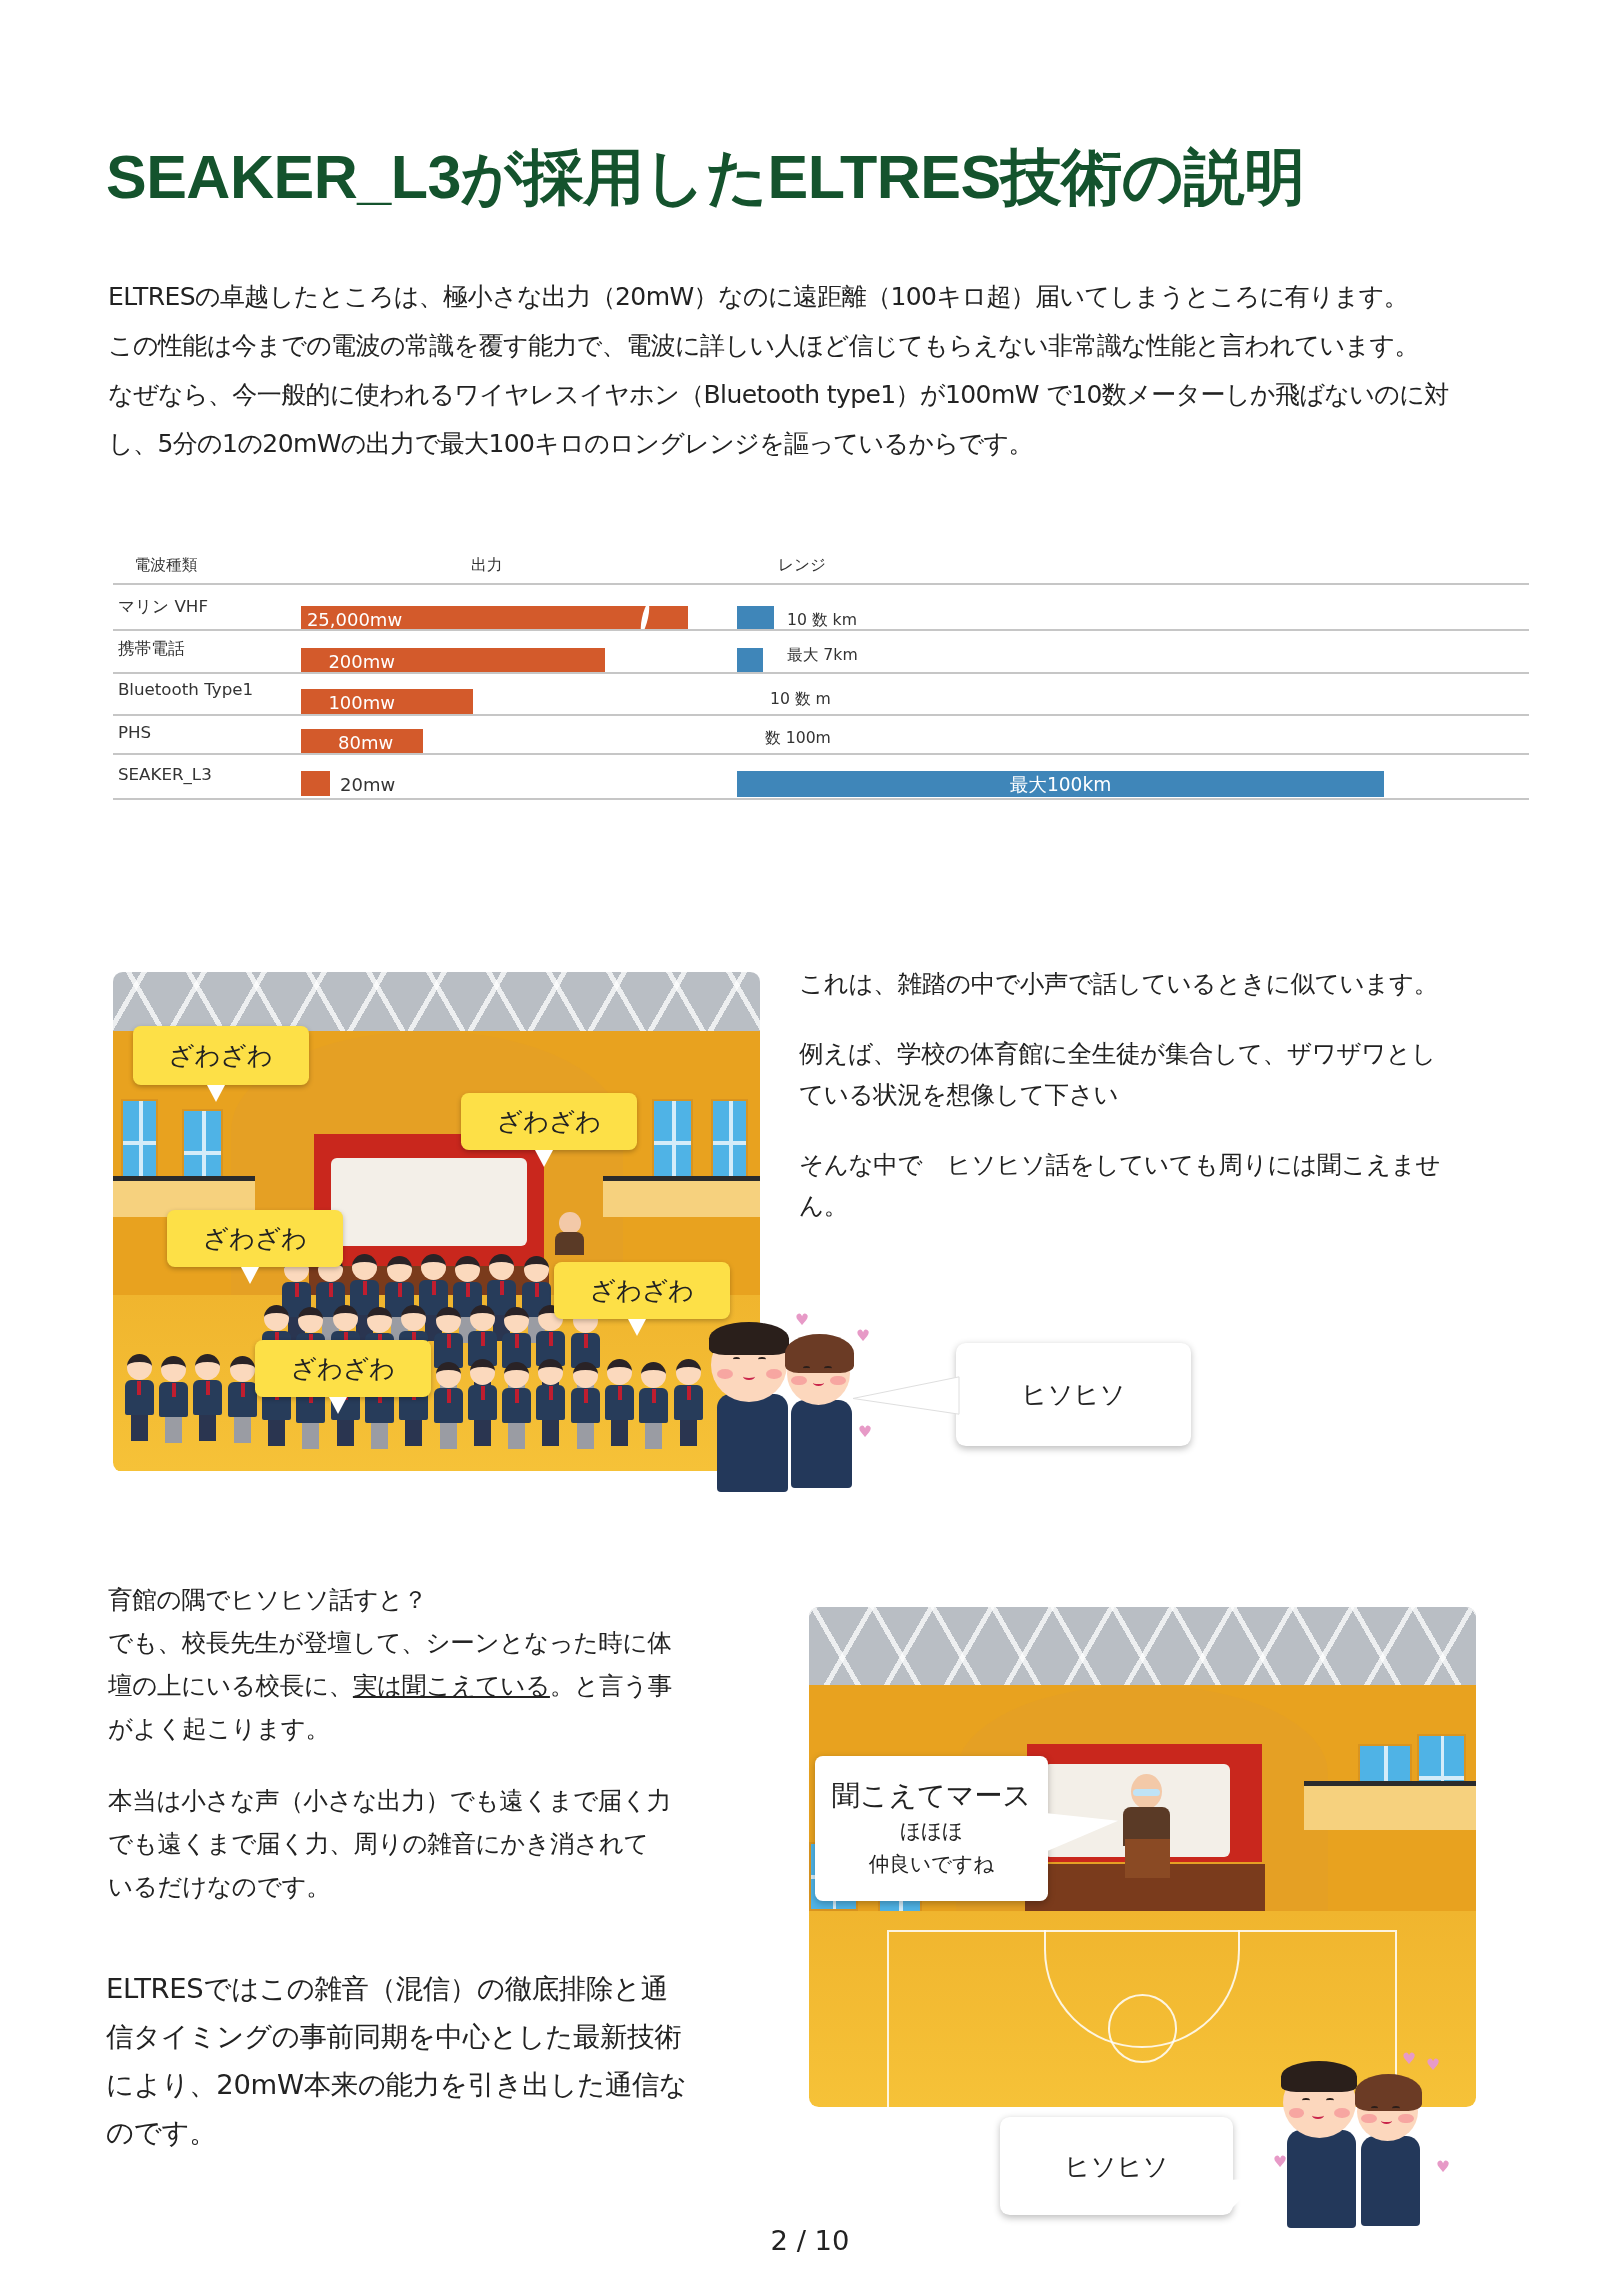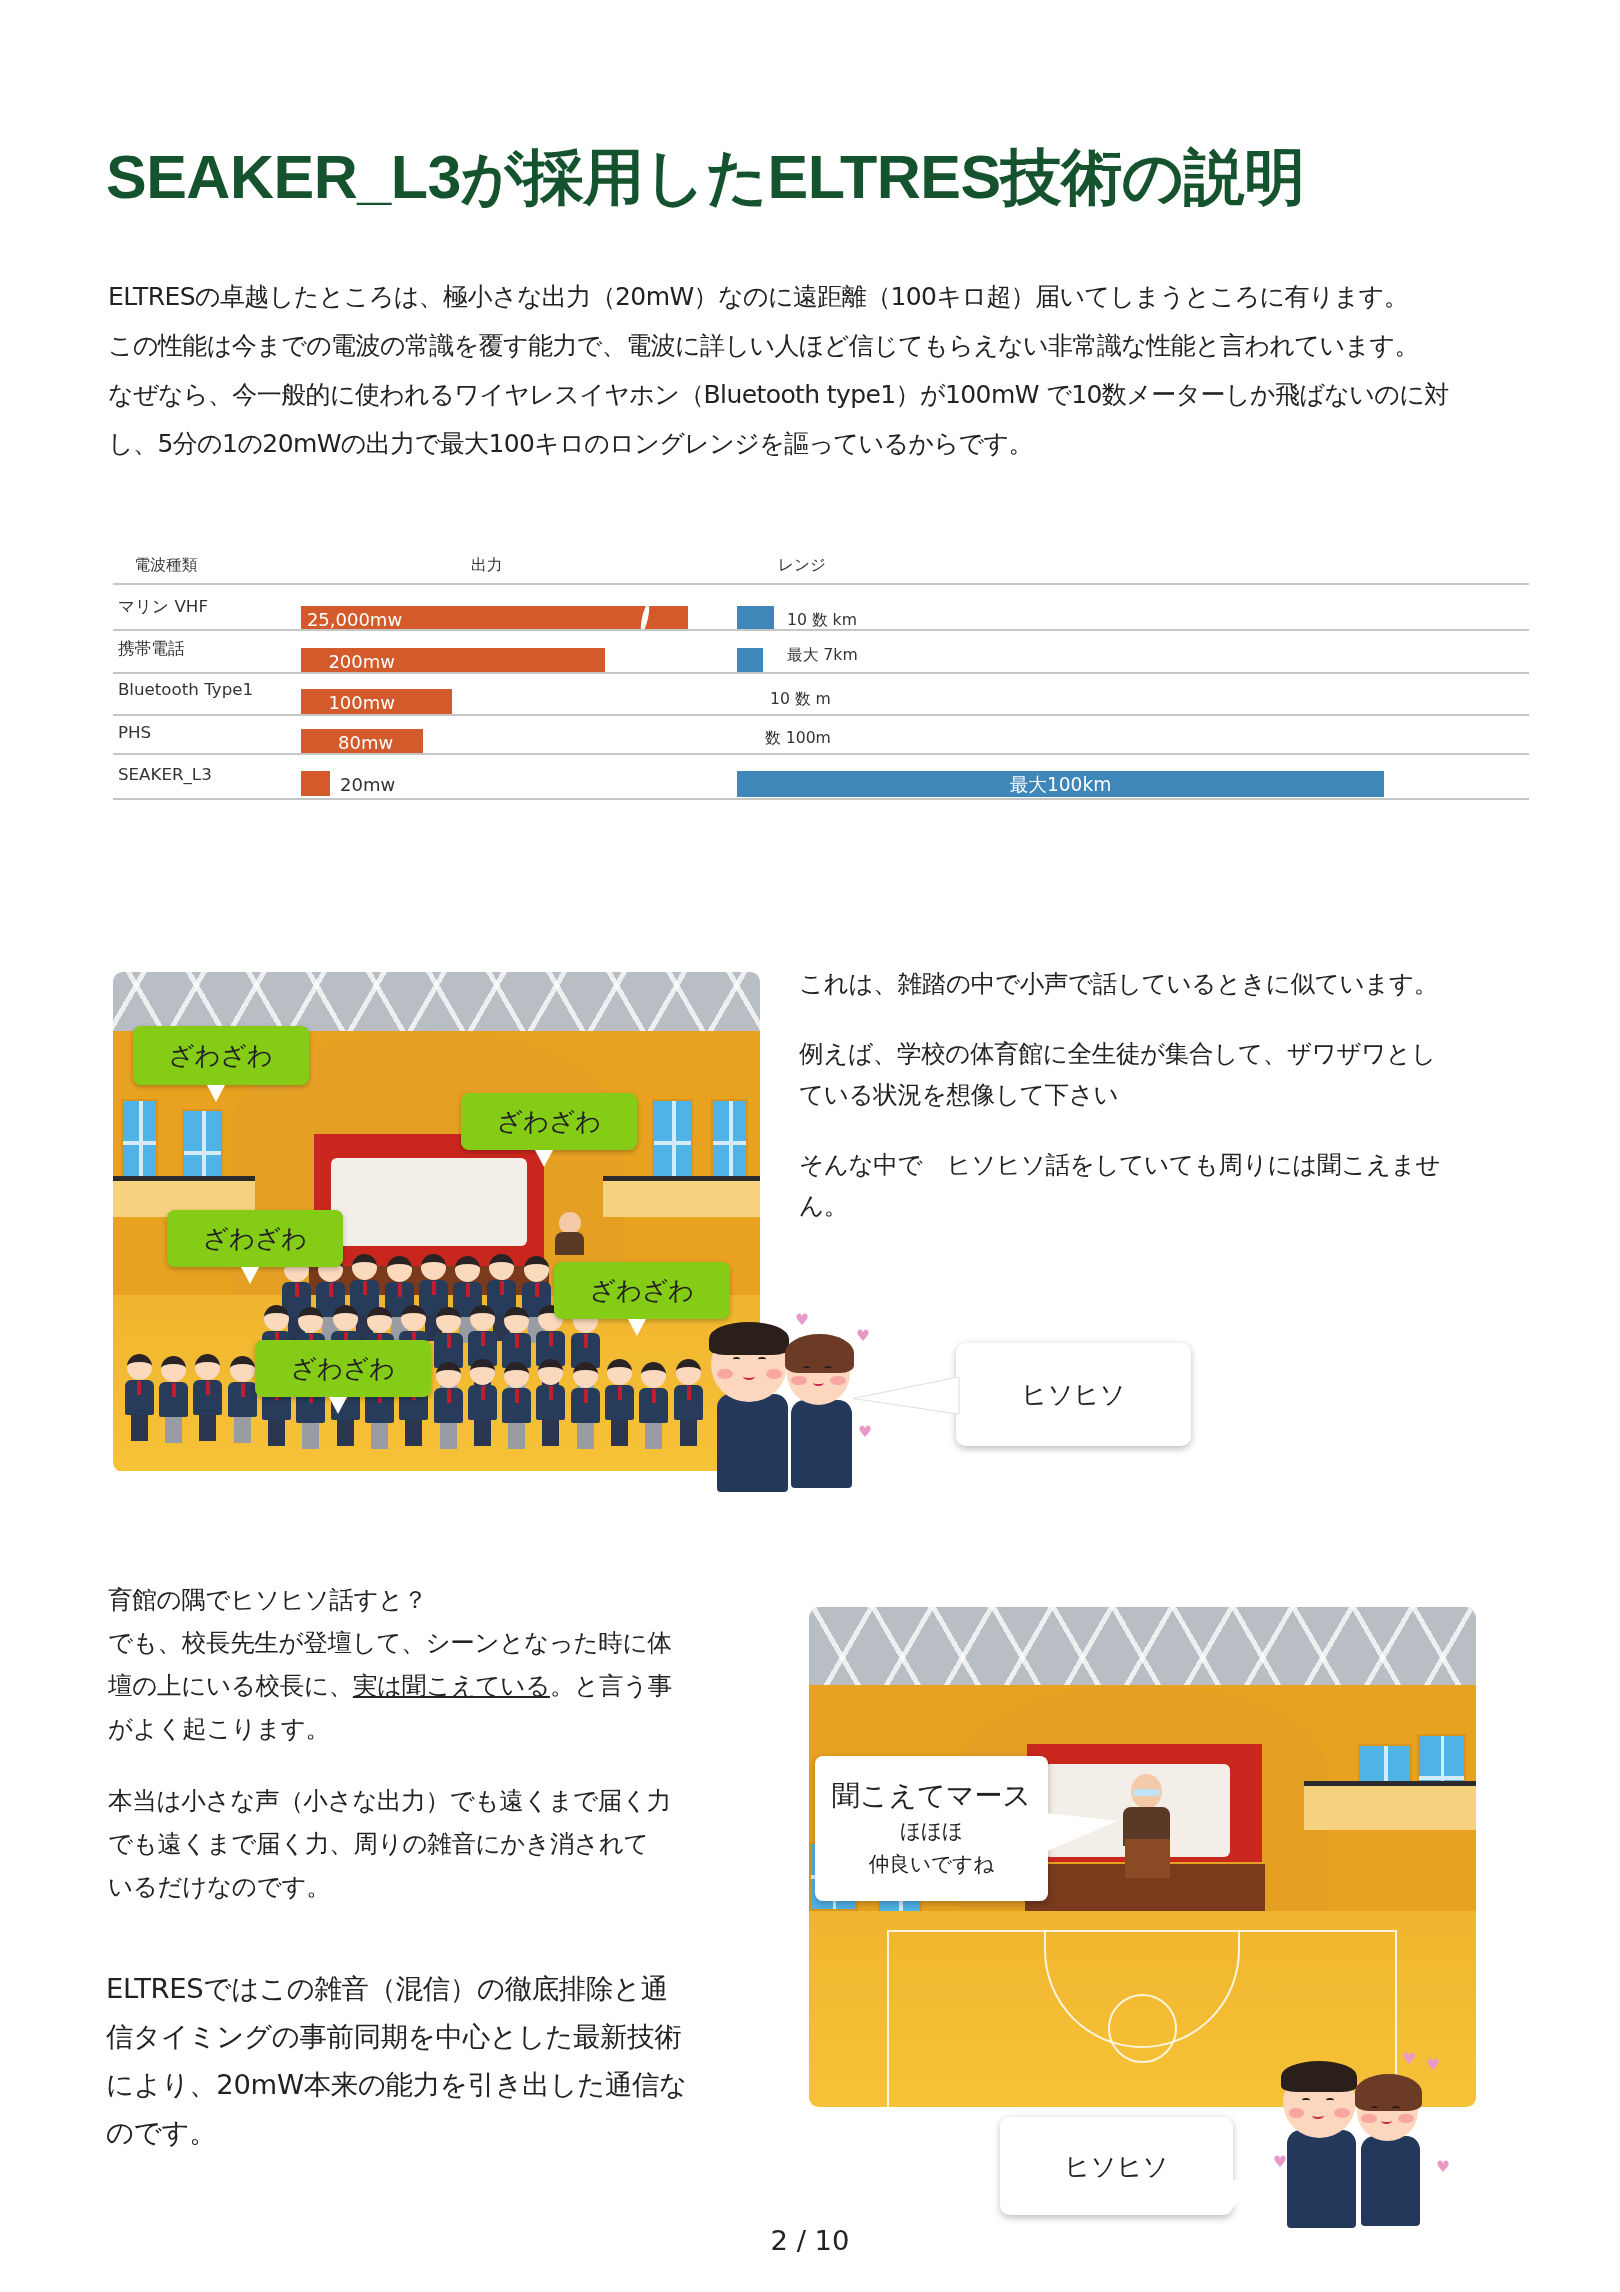--- a/index.html
+++ b/index.html
@@ -61,21 +61,21 @@
 
   .crowd { position: absolute; }
   .kid { position: absolute; width: 33px; height: 90px; }
   .kid .head { position: absolute; left: 3.9px; top: 0; width: 25.5px; height: 25.5px; border-radius: 50%; background: #fbd9bd; border-top: 8.8px solid #2a2326; }
   .kid .body { position: absolute; left: 2px; top: 25.5px; width: 29px; height: 35px; background: #273c5a; border-radius: 5.9px 5.9px 2px 2px; }
   .kid .legs { position: absolute; left: 7.8px; top: 61px; width: 17.6px; height: 25.5px; background: #2a3550; }
   .kid.girl .legs { background: #9a9ca3; }
   .kid .tie { position: absolute; left: 14.7px; top: 27.4px; width: 3.9px; height: 13.7px; background: #c01d2f; }
 
   .bubble {
-    position: absolute; background: #84cc16; border-radius: 7.8px;
+    position: absolute; background: #fde047; border-radius: 7.8px;
     box-shadow: 0 2px 4.9px rgba(0,0,0,0.25);
     font-size: 25.5px; color: #222; display: flex; align-items: center; justify-content: center;
     white-space: nowrap;
   }
   .bubble .tail {
     position: absolute; width: 0; height: 0;
     border-left: 9.8px solid transparent; border-right: 9.8px solid transparent; border-top: 17.6px solid #fff;
   }
 
   .couple { position: absolute; }
@@ -138,21 +138,21 @@
 
   <div class="row-label" style="top:88px">携帯電話</div>
   <div class="out-bar" style="top:99px;width:304px">
     <span style="left:27.4px">200mw</span>
   </div>
   <div class="rng-bar" style="top:99px;width:25.5px;height:24.5px"></div>
   <div class="rng-label" style="left:674px;top:96px">最大 7km</div>
   <div class="rule" style="top:123px"></div>
 
   <div class="row-label" style="top:130px">Bluetooth Type1</div>
-  <div class="out-bar" style="top:140px;width:151px">
+  <div class="out-bar" style="top:140px;width:172px">
     <span style="left:27.4px">100mw</span>
   </div>
   <div class="rng-label" style="left:657px;top:140px">10 数 m</div>
   <div class="rule" style="top:165px"></div>
 
   <div class="row-label" style="top:173px">PHS</div>
   <div class="out-bar" style="top:180px;width:122px">
     <span style="left:37px">80mw</span>
   </div>
   <div class="rng-label" style="left:652px;top:179px">数 100m</div>

